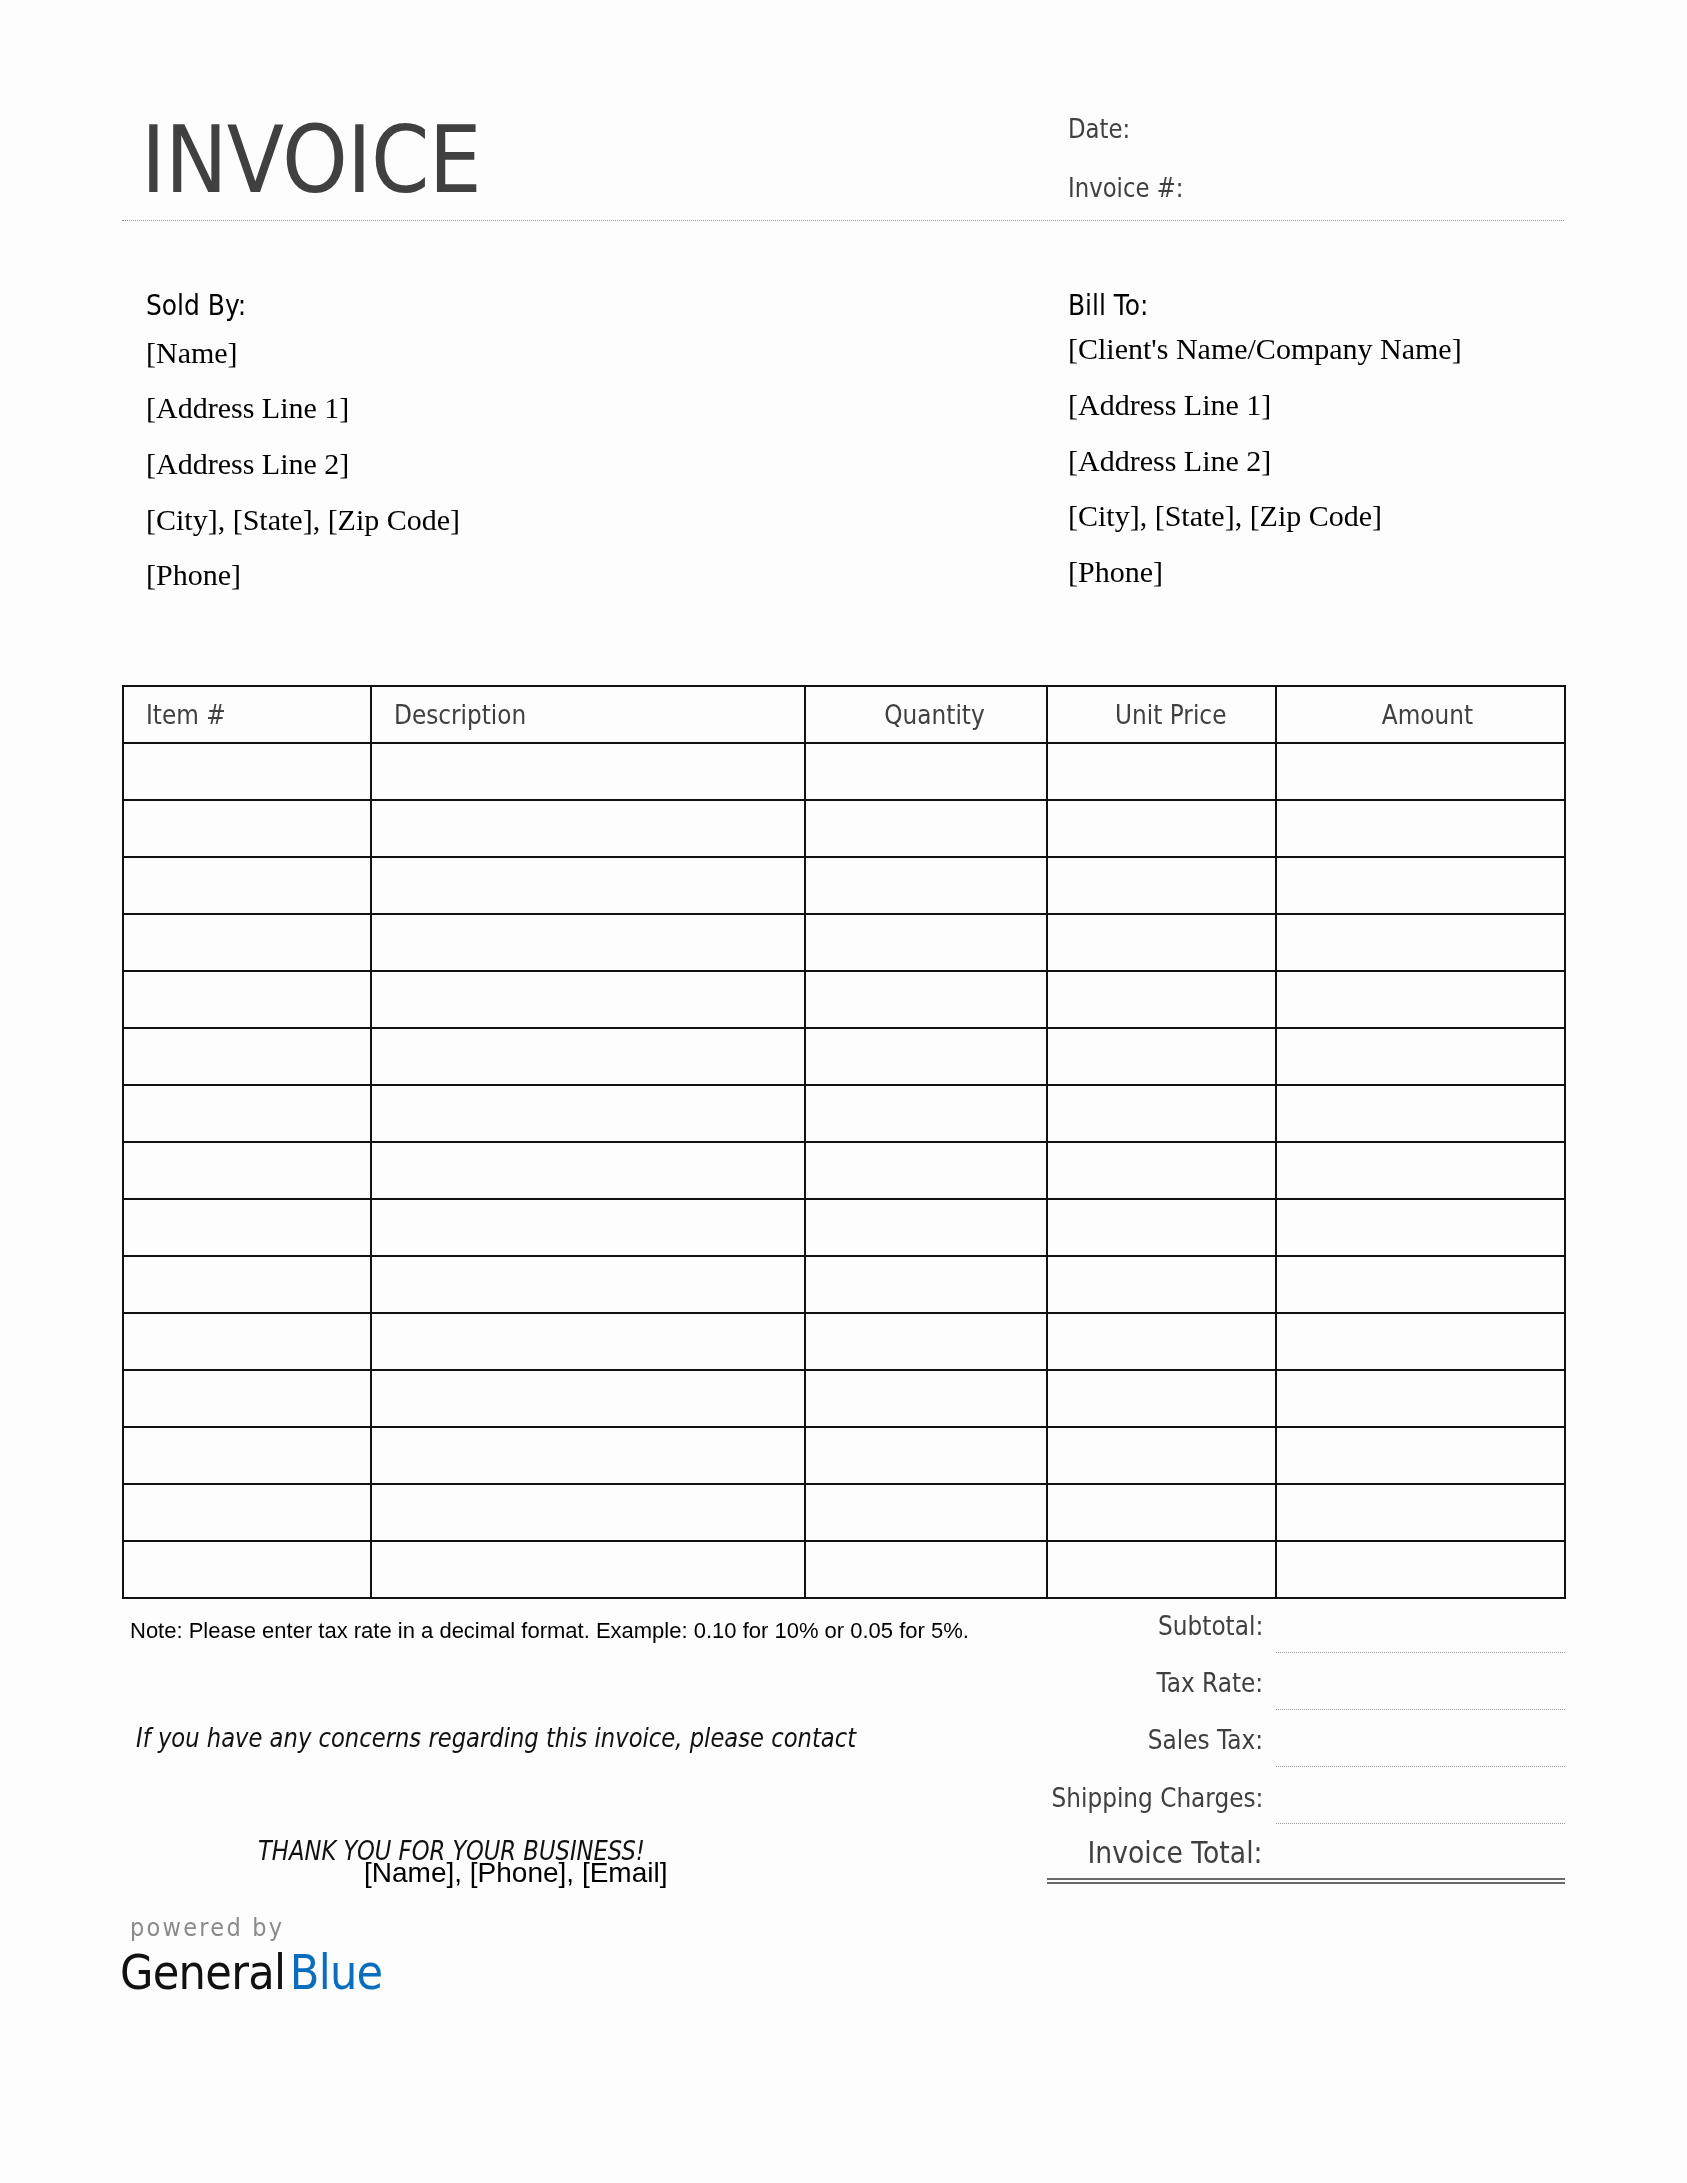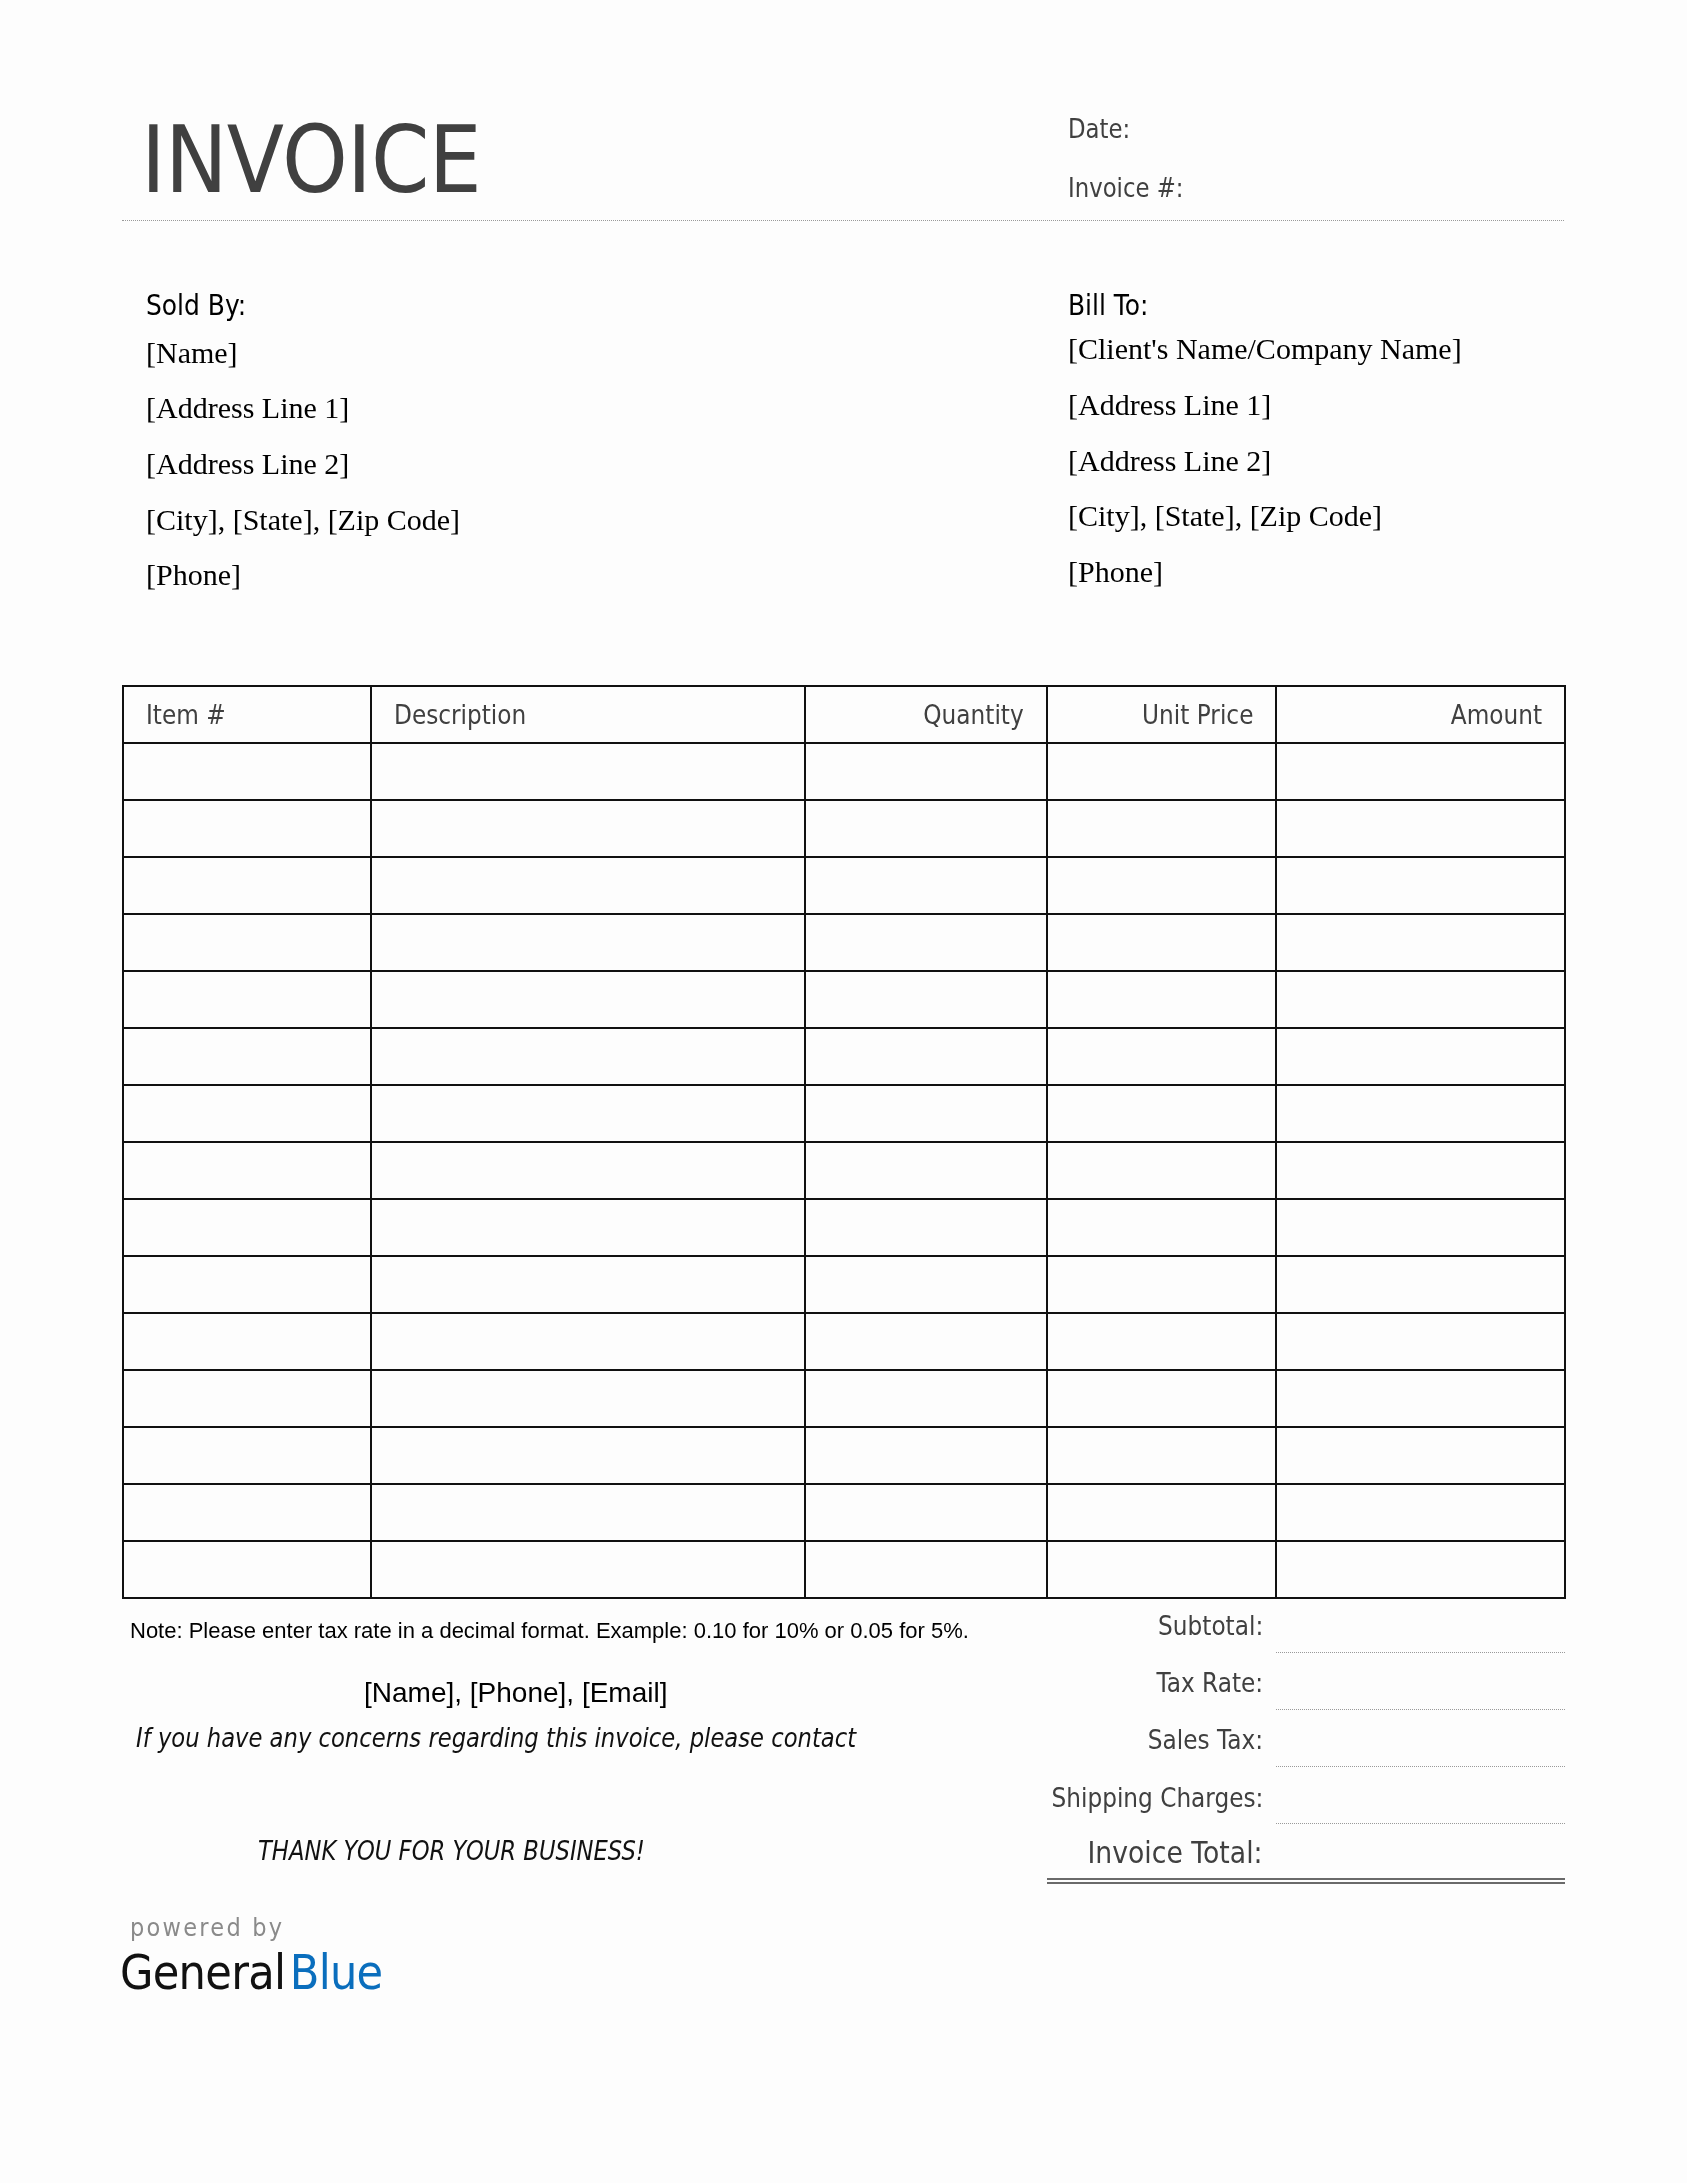--- a/index.html
+++ b/index.html
@@ -29,37 +29,37 @@
   #items-table td, #items-table th {
     border: 2.1px solid #111; padding: 0; height: 55px;
   }
   #items-table th {
     font-weight: normal; font-size: 27px; color: #404040; font-family: "DejaVu Sans", sans-serif;
     height: 55px; padding: 0 22px;
   }
   #items-table th span { display: inline-block; transform: scaleX(0.86); }
   #items-table th.left { text-align: left; }
   #items-table th.left span { transform-origin: left center; }
-  #items-table th.right { text-align: right; }
+  #items-table th.right { text-align: center; }
   #items-table th.right span { transform-origin: right center; }
 
   #note { left: 130px; top: 1618px; font-size: 22px; line-height: 26.5px; }
   .sum-label {
     right: 424px; font-size: 27px; line-height: 33px; color: #404040; font-family: "DejaVu Sans", sans-serif;
     transform: scaleX(0.86); transform-origin: right top; text-align: right;
   }
   .sum-value { position: absolute; left: 1276px; width: 289px; height: 33px; }
   #total-label { font-size: 31px; color: #404040; }
   .double-rule { position: absolute; left: 1047px; width: 518px; border-top: 2.5px solid #6a6a6a; border-bottom: 2.5px solid #6a6a6a; height: 1.7px; top: 1878px; }
 
   #contact-intro {
     left: 136px; top: 1721px; font-size: 27px; line-height: 33px; font-style: italic; color: #111;
     font-family: "DejaVu Sans", sans-serif; transform: scaleX(0.84); transform-origin: left top;
   }
-  #contact-info { left: 364px; top: 1676px; font-size: 28px; line-height: 33px; }
+  #contact-info { left: 364px; top: 1856px; font-size: 28px; line-height: 33px; }
   #thanks {
     left: 258px; top: 1834px; font-size: 27px; line-height: 33px; font-style: italic; color: #111;
     font-family: "DejaVu Sans", sans-serif; transform: scaleX(0.84); transform-origin: left top;
   }
   #powered-by { left: 130px; top: 1912px; font-size: 25px; line-height: 31px; color: #8a8a8a; letter-spacing: 2.5px; font-family: "DejaVu Sans", sans-serif; transform: scaleX(0.9); transform-origin: left top; }
   #logo { left: 120px; top: 1945px; font-size: 48px; line-height: 55px; font-family: "DejaVu Sans", sans-serif; transform: scaleX(0.9); transform-origin: left top; letter-spacing: -0.8px; }
   #logo .general { color: #111; }
   #logo .blue { color: #0a6ebd; margin-left: 5px; }
 </style>
 </head>

